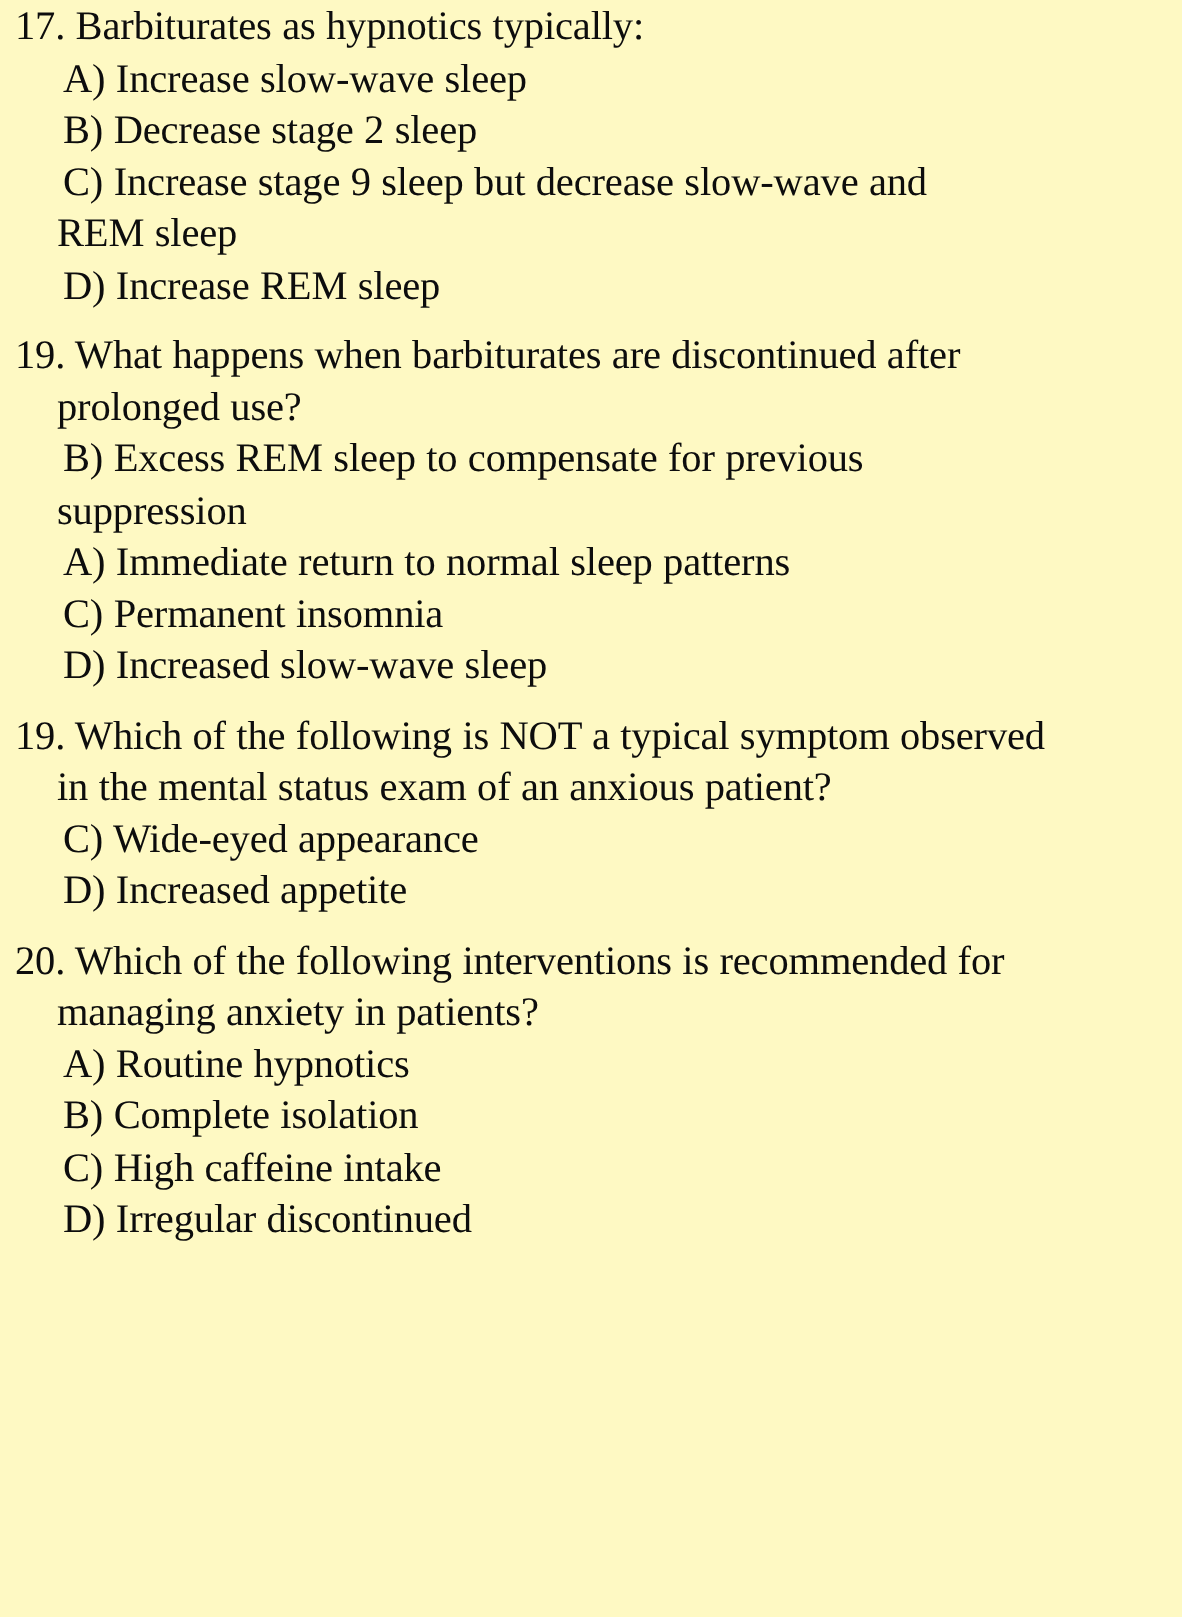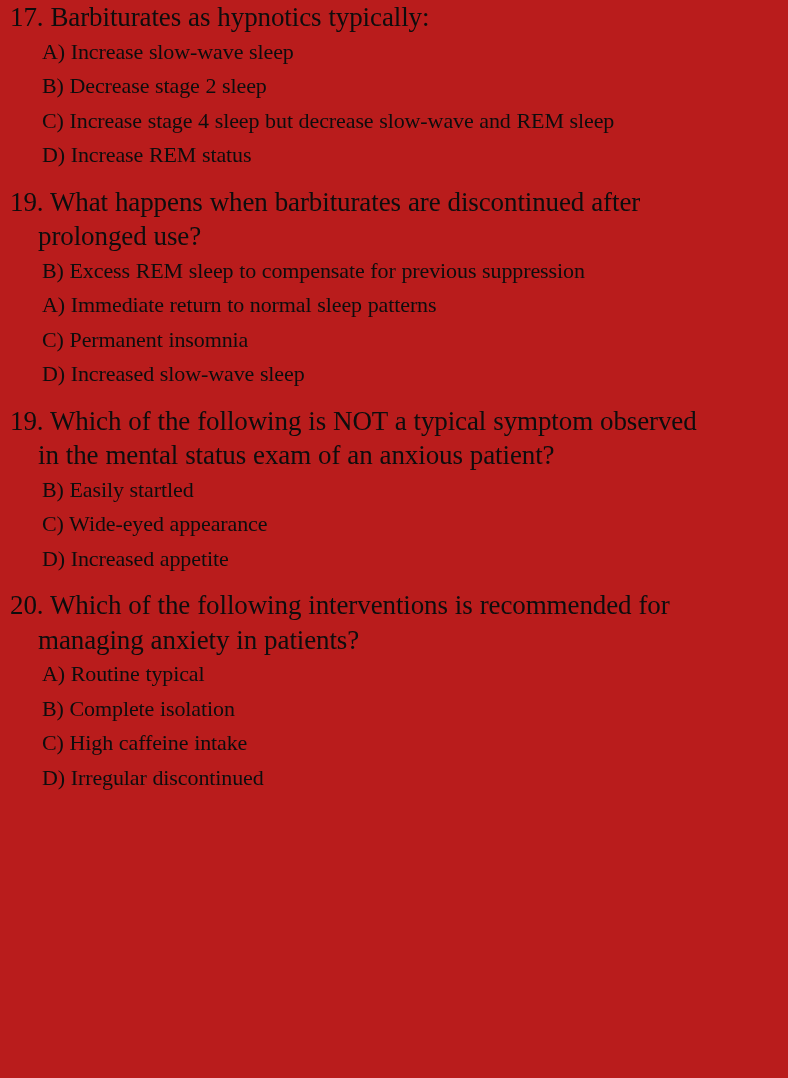--- a/index.html
+++ b/index.html
@@ -14,21 +14,21 @@
     font-family: "Liberation Serif", "DejaVu Serif", serif;
     color: #0d0d0d;
     overflow: hidden;
     -webkit-font-smoothing: antialiased;
   }
 
   #page {
     position: relative;
     width: 788px;
     height: 1078px;
-    background: #b91c1c;
+    background: #fef9c3;
     padding: 0;
     box-sizing: border-box;
   }
 
   #questions {
     position: absolute;
     left: 0;
     top: 0;
     width: 788px;
   }
@@ -51,21 +51,21 @@
   }
 
   .options {
     list-style: none;
     margin: 0;
     padding: 0;
   }
 
   
   .option {
-    font-size: 22px;
+    font-size: 27px;
     line-height: 34.5px;
     margin: 0;
     padding: 0 116px 0 38px;
     text-indent: 4px;
     letter-spacing: -0.1px;
     word-spacing: 0.3px;
   }
 
   .spacer-bottom {
     height: 140px;
@@ -76,48 +76,47 @@
 
 <div id="page">
 
   <div id="questions">
 
     <div class="question-block">
       <p class="q-stem">17. Barbiturates as hypnotics typically:</p>
       <ul class="options">
         <li class="option">A) Increase slow-wave sleep</li>
         <li class="option">B) Decrease stage 2 sleep</li>
-        <li class="option">C) Increase stage 4 sleep but decrease slow-wave and REM sleep</li>
-        <li class="option">D) Increase REM status</li>
+        <li class="option">C) Increase stage 9 sleep but decrease slow-wave and REM sleep</li>
+        <li class="option">D) Increase REM sleep</li>
       </ul>
     </div>
 
     <div class="question-block">
       <p class="q-stem">19. What happens when barbiturates are discontinued after prolonged use?</p>
       <ul class="options">
         <li class="option">B) Excess REM sleep to compensate for previous suppression</li>
         <li class="option">A) Immediate return to normal sleep patterns</li>
         <li class="option">C) Permanent insomnia</li>
         <li class="option">D) Increased slow-wave sleep</li>
       </ul>
     </div>
 
     <div class="question-block">
       <p class="q-stem">19. Which of the following is NOT a typical symptom observed in the mental status exam of an anxious patient?</p>
       <ul class="options">
-        <li class="option">B) Easily startled</li>
         <li class="option">C) Wide-eyed appearance</li>
         <li class="option">D) Increased appetite</li>
       </ul>
     </div>
 
     <div class="question-block">
       <p class="q-stem">20. Which of the following interventions is recommended for managing anxiety in patients?</p>
       <ul class="options">
-        <li class="option">A) Routine typical</li>
+        <li class="option">A) Routine hypnotics</li>
         <li class="option">B) Complete isolation</li>
         <li class="option">C) High caffeine intake</li>
         <li class="option">D) Irregular discontinued</li>
       </ul>
     </div>
 
     <div class="spacer-bottom"></div>
 
   </div>
 </div>

